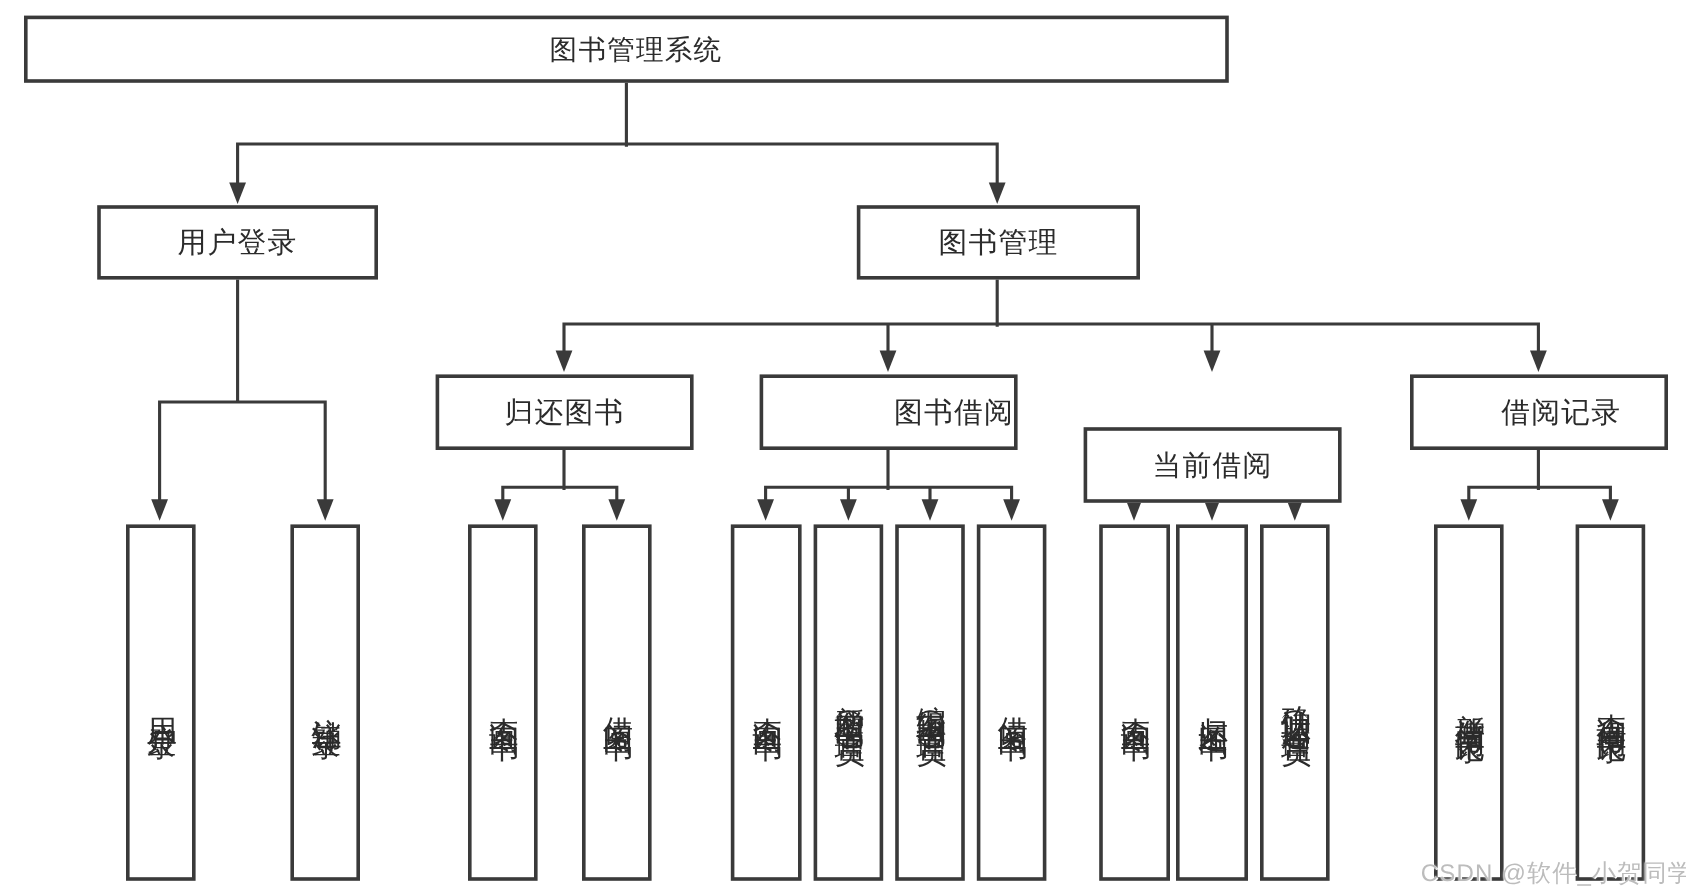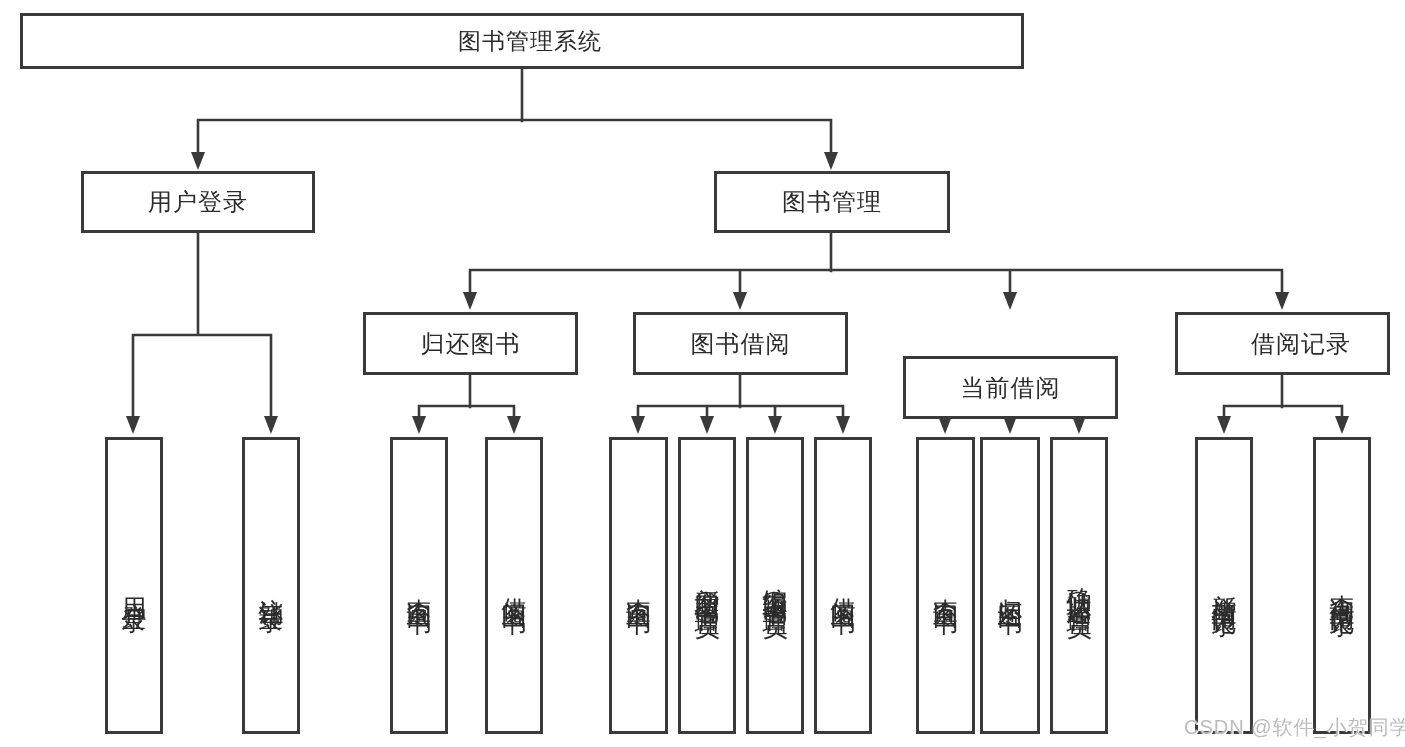--- a/index.html
+++ b/index.html
@@ -113,21 +113,21 @@
   <div class="box hbox" style="left:81px;top:171px;width:234px;height:62px;">
     <span>用户登录</span>
   </div>
   <div class="box hbox" style="left:714px;top:171px;width:236px;height:62px;">
     <span>图书管理</span>
   </div>
 
   <div class="box hbox" style="left:363px;top:312px;width:215px;height:63px;">
     <span>归还图书</span>
   </div>
-  <div class="box hbox" style="left:633px;top:312px;width:215px;height:63px;">
+  <div class="box hbox" style="left:633px;top:312px;width:215px;height:63px;justify-content:flex-end;">
     <span>图书借阅</span>
   </div>
   <div class="box hbox" style="left:903px;top:312px;width:215px;height:63px;margin-top:44px;">
     <span>当前借阅</span>
   </div>
   <div class="box hbox" style="left:1175px;top:312px;width:215px;height:63px;padding-left:37px;">
     <span>借阅记录</span>
   </div>
 
   <div class="box vbox" style="left:105px;top:437px;width:58px;height:297px;">

